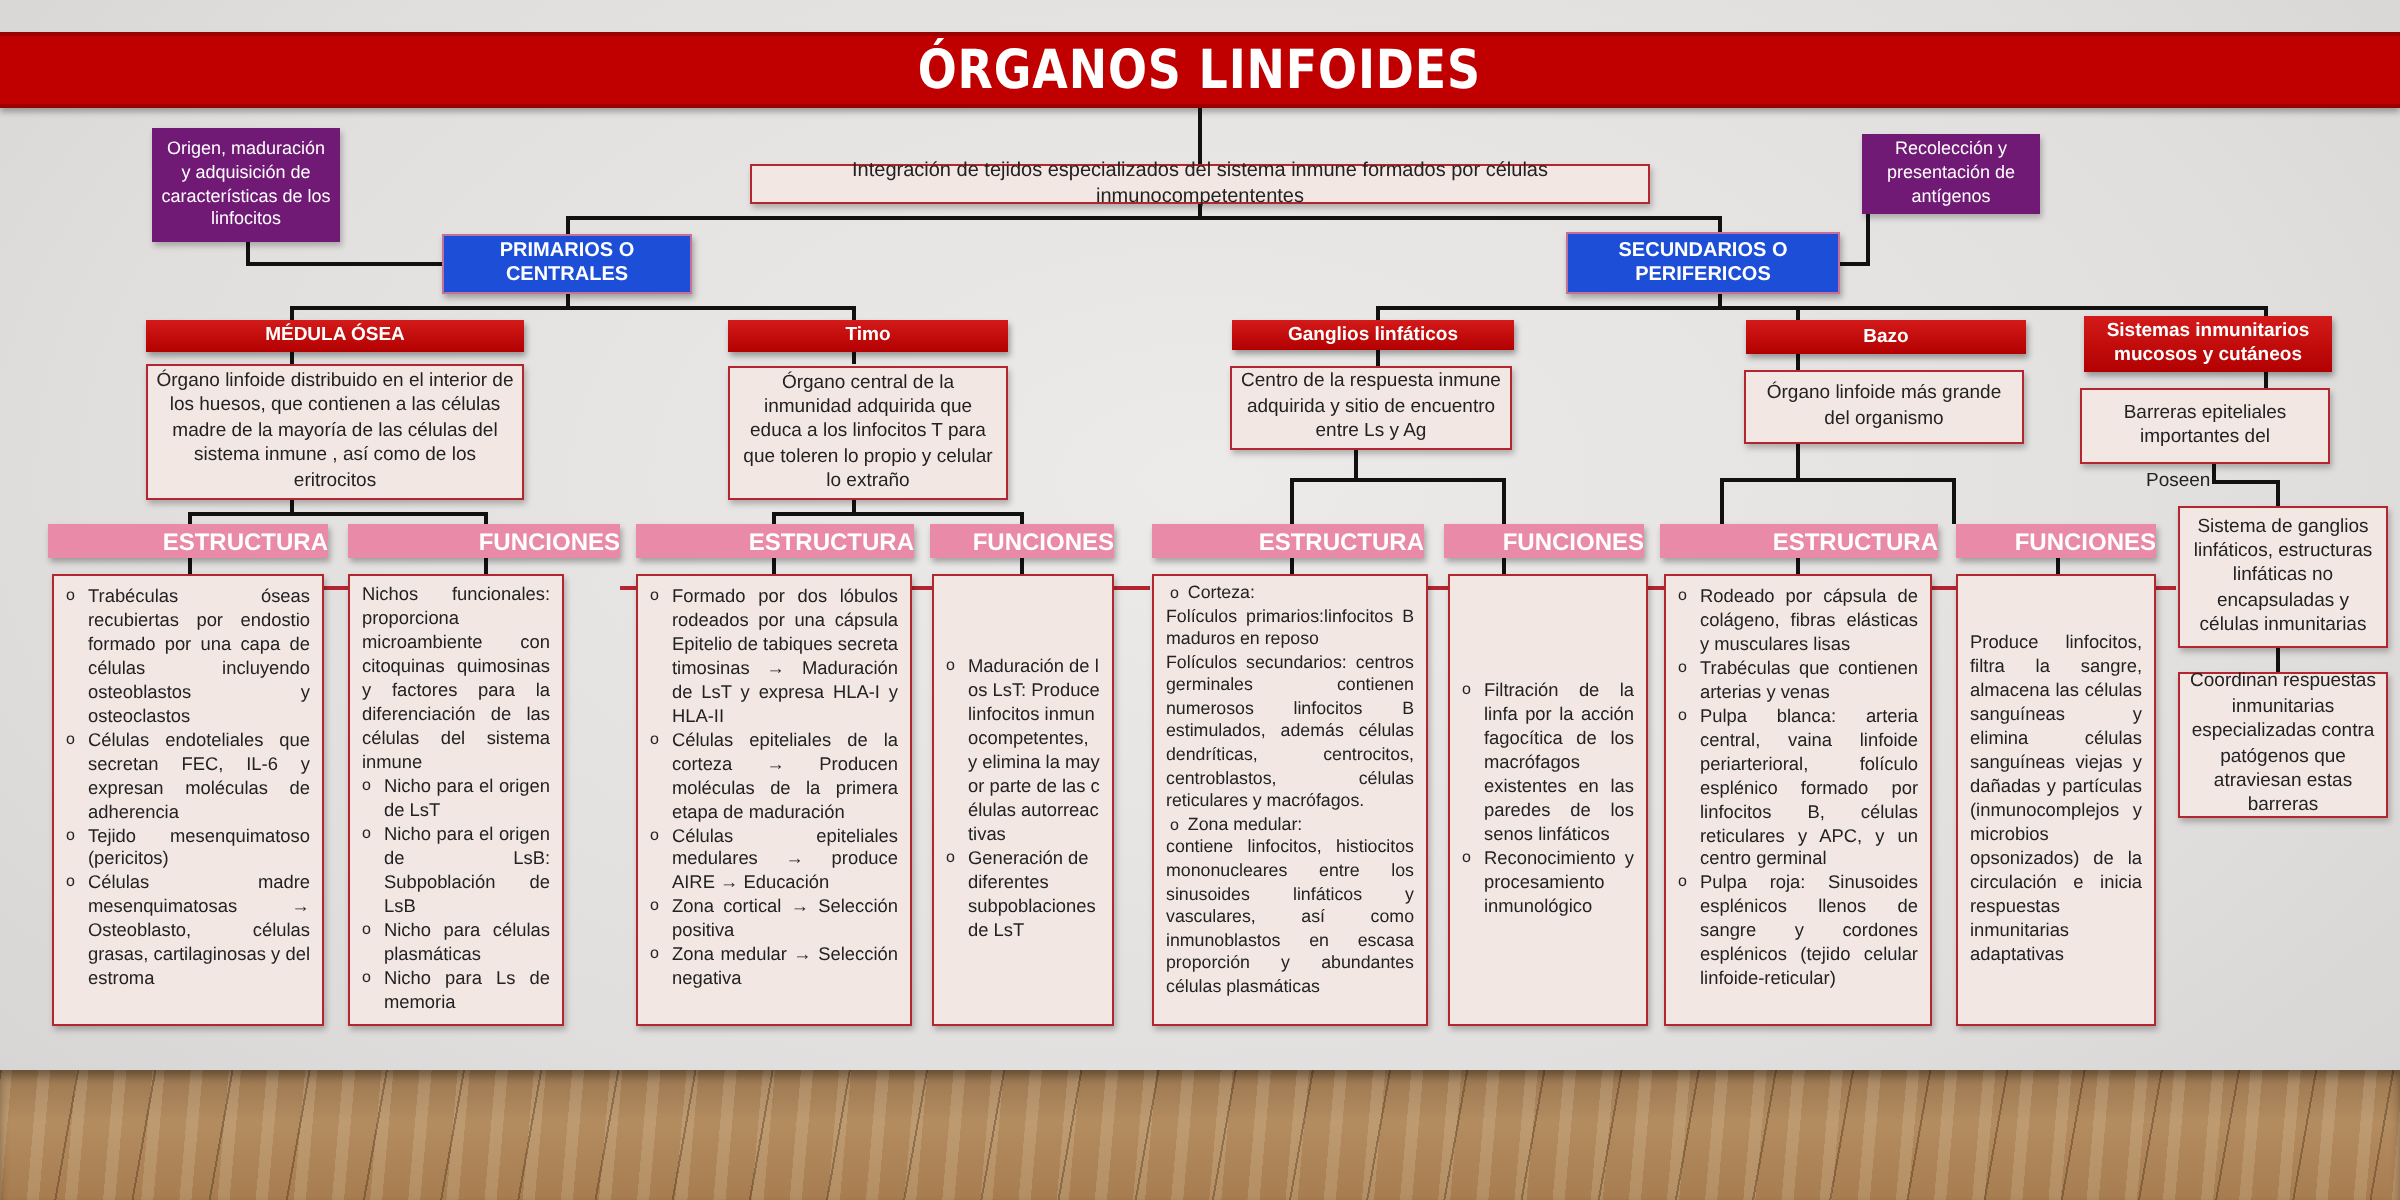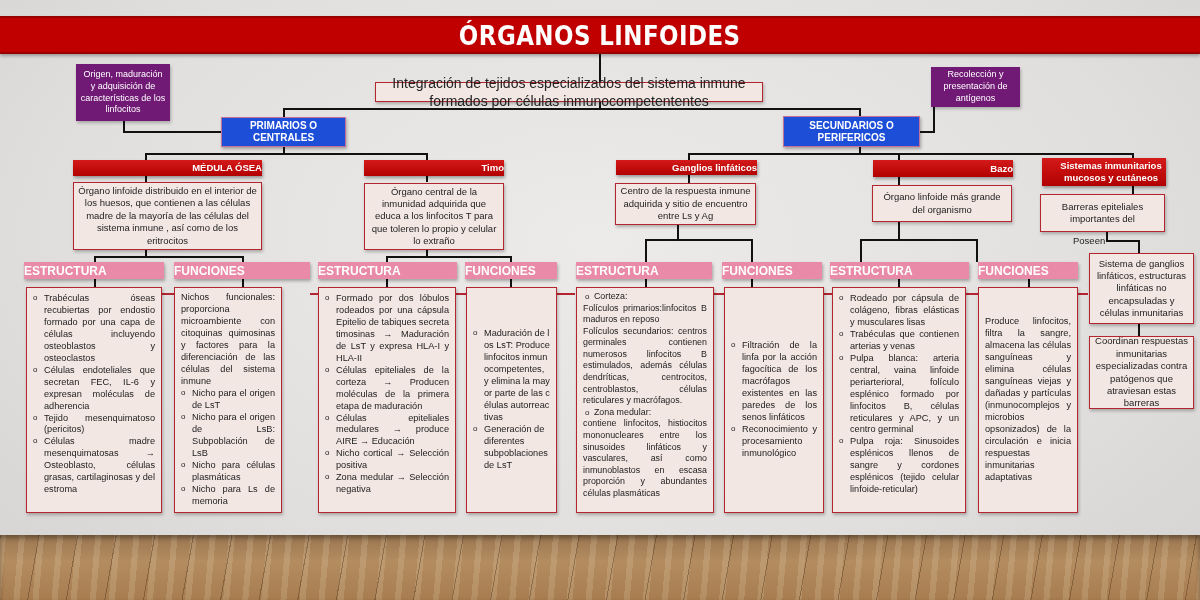--- a/index.html
+++ b/index.html
@@ -36,27 +36,27 @@
     box-shadow: 1px 2px 3px rgba(0,0,0,0.25); padding: 2px 4px;
   }
   .dark { background: #701a75; color: #fff; border: none; }
   .pink-hdr {
     position: absolute; display: flex; align-items: center; justify-content: center;
     text-align: center; background: #1d4ed8; color: #fff; font-weight: bold;
     font-size: 10px; line-height: 1.2; border: 1px solid #c4719a;
     box-shadow: 1px 2px 3px rgba(0,0,0,0.3);
   }
   .red-hdr {
-    position: absolute; display: flex; align-items: center; justify-content: flex-end;
+    position: absolute; display: flex; align-items: center; justify-content: center;
     text-align: center; background: linear-gradient(#d41a1a, #b20000); color: #fff;
     font-weight: bold; font-size: 9.5px; line-height: 1.25;
     box-shadow: 1px 2px 3px rgba(0,0,0,0.35);
   }
   .sec-hdr {
-    position: absolute; display: flex; align-items: center; justify-content: flex-start;
+    position: absolute; display: flex; align-items: center; justify-content: flex-end;
     background: #e88aa8; color: #fff; font-weight: bold; font-size: 12px;
     box-shadow: 1px 2px 3px rgba(0,0,0,0.3);
   }
   .content {
     position: absolute; background: #f3e7e3; border: 1.5px solid #b3262f;
     box-shadow: 1px 2px 3px rgba(0,0,0,0.25);
     font-size: 9.2px; line-height: 1.3; color: #222; padding: 5px 6px;
     text-align: justify; overflow: hidden;
   }
   .content ul { list-style: none; }
@@ -139,21 +139,21 @@
 <div class="line" style="left:456px;top:293px;width:10px;height:1.5px;background:#b3262f;"></div>
 <div class="line" style="left:557px;top:293px;width:18px;height:1.5px;background:#b3262f;"></div>
 <div class="line" style="left:714px;top:293px;width:10px;height:1.5px;background:#b3262f;"></div>
 <div class="line" style="left:824px;top:293px;width:8px;height:1.5px;background:#b3262f;"></div>
 <div class="line" style="left:966px;top:293px;width:12px;height:1.5px;background:#b3262f;"></div>
 <div class="line" style="left:1078px;top:293px;width:10px;height:1.5px;background:#b3262f;"></div>
 
 <div class="box dark" style="left:76px;top:64px;width:94px;height:57px;font-size:9px;">
   <span>Origen, maduración y adquisición de características de los linfocitos</span>
 </div>
-<div class="box" style="left:375px;top:82px;width:388px;height:20px;font-size:14px;">
+<div class="box" style="left:375px;top:82px;width:450px;height:20px;font-size:10px;">
   <span>Integración de tejidos especializados del sistema inmune formados por células inmunocompetententes</span>
 </div>
 <div class="box dark" style="left:931px;top:67px;width:89px;height:40px;font-size:9px;">
   <span>Recolección y presentación de antígenos</span>
 </div>
 <div class="pink-hdr" style="left:221px;top:117px;width:125px;height:30px;">
   <span style="max-width:90px;">PRIMARIOS O CENTRALES</span>
 </div>
 <div class="pink-hdr" style="left:783px;top:116px;width:137px;height:31px;">
   <span style="max-width:110px;">SECUNDARIOS O PERIFERICOS</span>
@@ -240,21 +240,21 @@
     <li>Nicho para células plasmáticas</li>
     <li>Nicho para Ls de memoria</li>
   </ul>
 </div>
 
 <div class="content" style="left:318px;top:287px;width:138px;height:226px;">
   <ul>
     <li>Formado por dos lóbulos rodeados por una cápsula Epitelio de tabiques secreta timosinas → Maduración de LsT y expresa HLA-I y HLA-II</li>
     <li>Células epiteliales de la corteza → Producen moléculas de la primera etapa de maduración</li>
     <li>Células epiteliales medulares → produce AIRE → Educación</li>
-    <li>Nicho cortical → Selección positiva</li>
+    <li>Zona cortical → Selección positiva</li>
     <li>Zona medular → Selección negativa</li>
   </ul>
 </div>
 
 <div class="content vc" style="left:466px;top:287px;width:91px;height:226px;text-align:left;">
   <ul>
     <li style="word-break:break-all;">Maduración de los LsT: Produce linfocitos inmunocompetentes, y elimina la mayor parte de las células autorreactivas</li>
     <li>Generación de diferentes subpoblaciones de LsT</li>
   </ul>
 </div>

